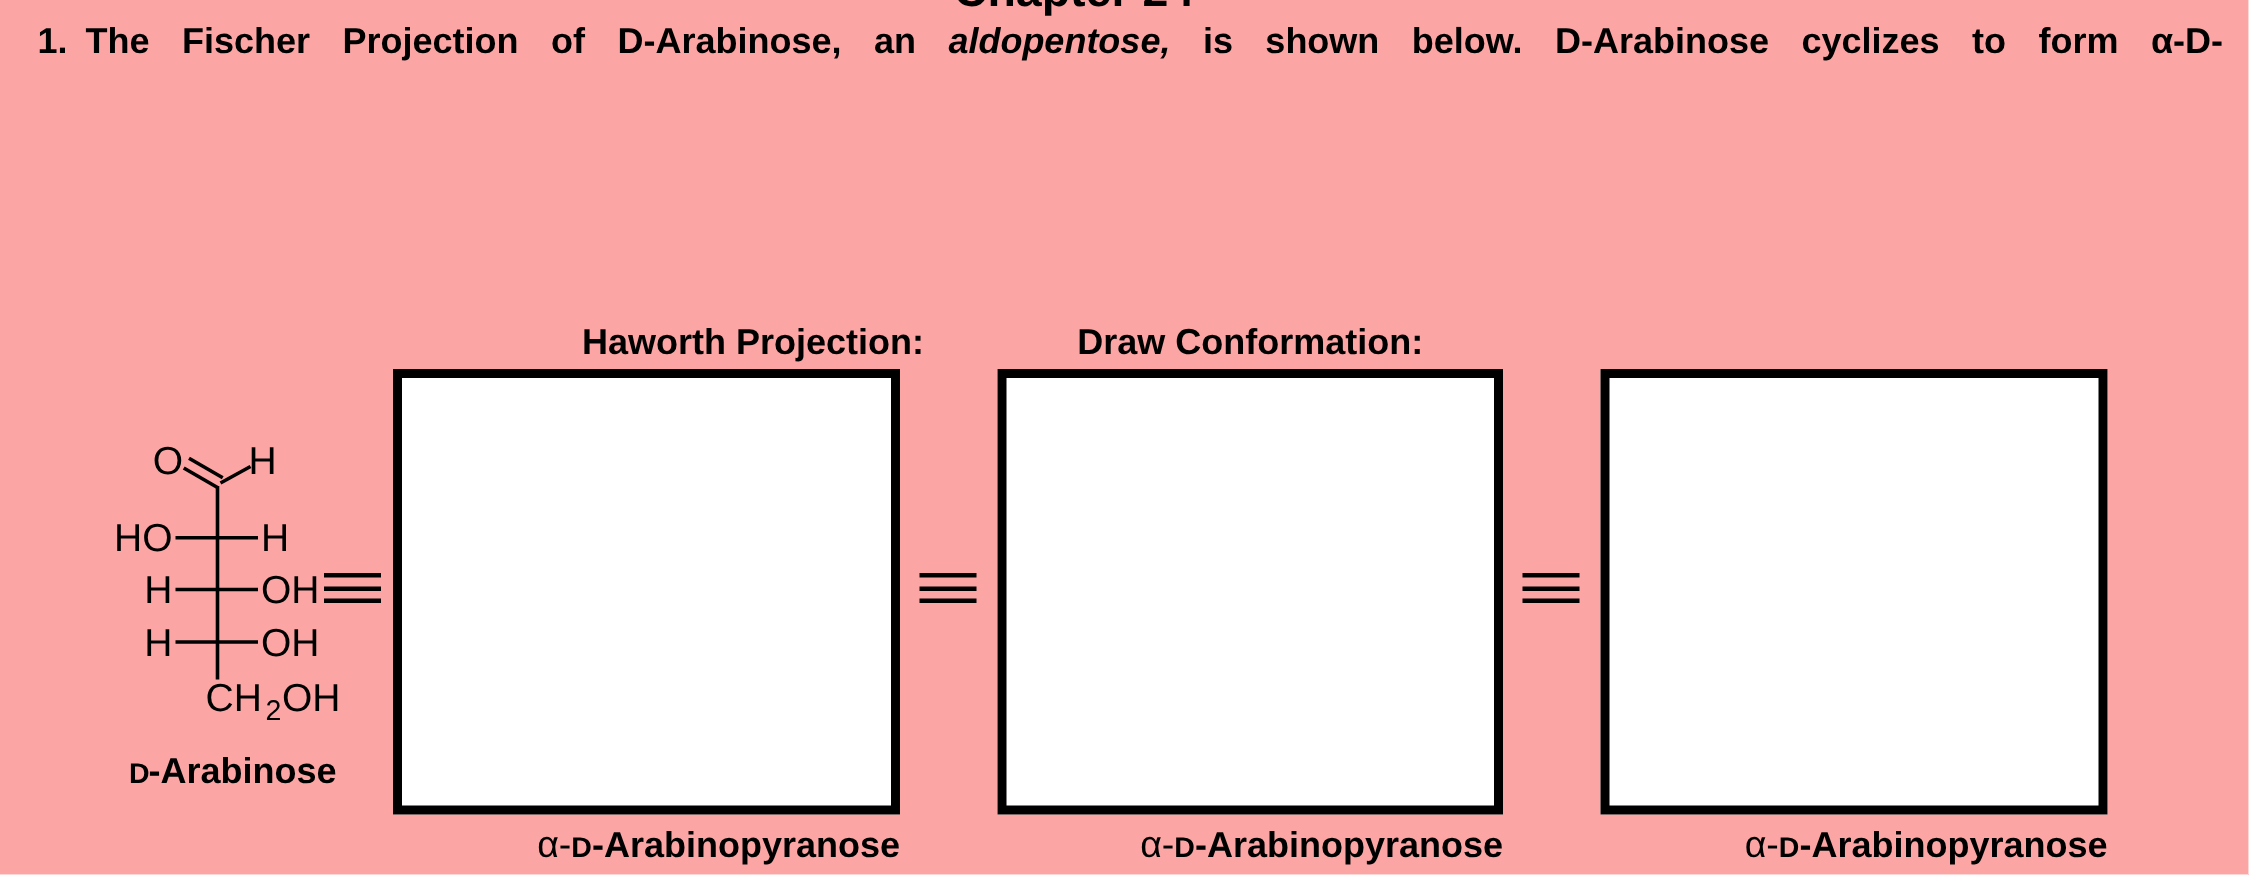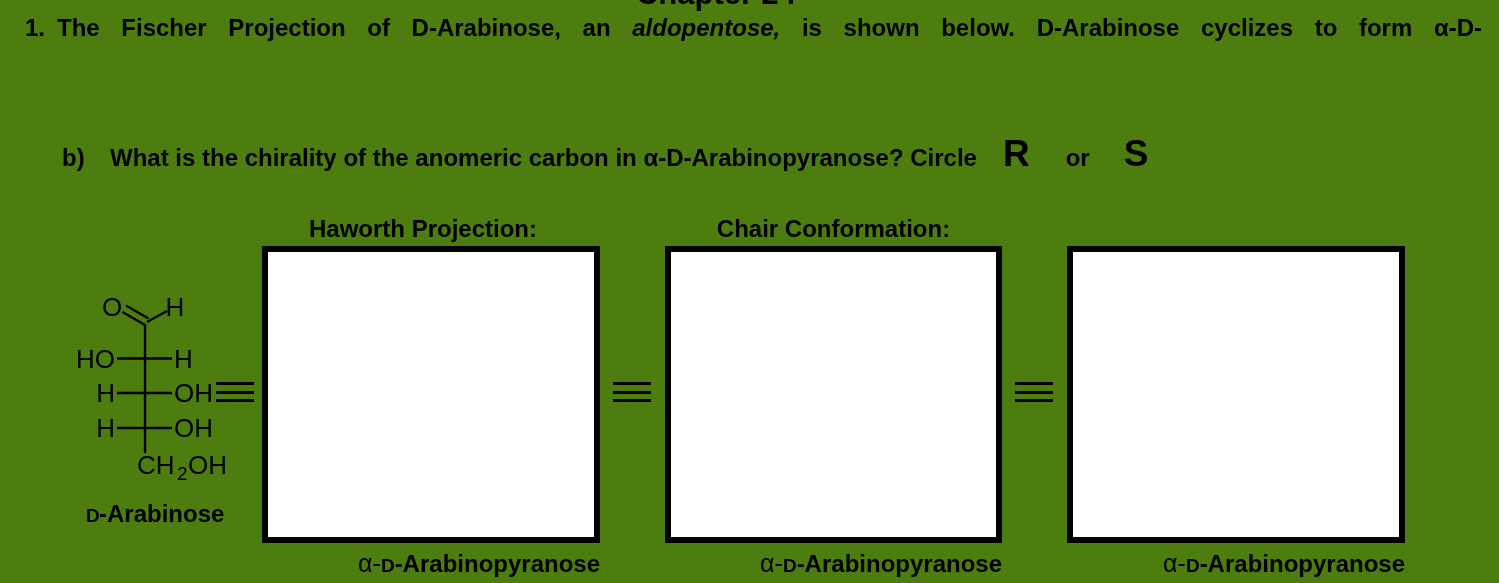--- a/index.html
+++ b/index.html
@@ -1,17 +1,17 @@
 <!DOCTYPE html>
 <html><head>
 <meta charset="utf-8">
 <style>
   html,body{margin:0;padding:0;background:#fff;}
   .page{
-    position:relative;width:1499px;height:583px;background:#4d7c0f;overflow:hidden;
+    position:relative;width:1499px;height:583px;background:#fca5a5;overflow:hidden;
     color:#000;font-family:"Liberation Sans",sans-serif;font-weight:bold;
   }
   
   .chapter-clip{position:absolute;left:0;top:-24px;width:1432px;text-align:center;
     font-size:31px;line-height:36px;font-weight:bold;}
   
   .qline{font-size:24px;line-height:31px;}
   .justify{text-align:justify;text-align-last:justify;}
   .q1{position:absolute;left:25px;top:12px;width:1457px;}
   .q1 .hang{padding-left:32px;}
@@ -49,25 +49,20 @@
 
   <div class="chapter-clip">Chapter 24</div>
 
   <div class="q1">
     <div class="qline justify hang">
       <span class="marker">1.</span><span>The Fischer Projection of D-Arabinose, an </span><i>aldopentose,</i><span> is shown below. D-Arabinose cyclizes to form α-D-</span>
     </div>
   </div>
 
 
-  <div class="qb">
-    <div class="hang48">
-      <span class="marker">b)</span><span>What is the chirality of the anomeric carbon in α-D-Arabinopyranose? Circle</span><span class="opt opt-r">R</span><span class="or-label">or</span><span class="opt opt-s">S</span>
-    </div>
-  </div>
 
   <svg class="fischer" width="195" height="250" viewBox="75 285 195 250">
     <line x1="122.5" y1="312" x2="145" y2="325"></line>
     <line x1="126" y1="305.5" x2="148.5" y2="318.5"></line>
     <line x1="147" y1="322" x2="167" y2="311"></line>
     <line x1="145" y1="324" x2="145" y2="453"></line>
     <line x1="117" y1="358.5" x2="172" y2="358.5"></line>
     <line x1="117" y1="393" x2="172" y2="393"></line>
     <line x1="117" y1="428" x2="172" y2="428"></line>
     <text x="112" y="316" font-size="26" text-anchor="middle">O</text>
@@ -94,22 +89,22 @@
     <div class="bar"></div>
       <div class="bar"></div>
       <div class="bar"></div>
   </div>
   <div class="equiv" style="left:1015px;">
     <div class="bar"></div>
       <div class="bar"></div>
       <div class="bar"></div>
   </div>
 
-  <div class="box-title" style="left:254px;width:338px;">Haworth Projection:</div>
-  <div class="box-title" style="left:665px;width:337px;">Chair Conformation:</div>
+  <div class="box-title" style="left:278px;width:338px;text-align:right;">Haworth Projection:</div>
+  <div class="box-title" style="left:665px;width:337px;">Draw Conformation:</div>
 
   <div class="answer-box" style="left:262px;width:338px;"></div>
   <div class="answer-box" style="left:665px;width:337px;"></div>
   <div class="answer-box" style="left:1067px;width:338px;"></div>
 
   <div class="box-label" style="left:262px;width:338px;">
     <span class="alpha">α-</span><span class="smallcap">D</span><span>-Arabinopyranose</span>
   </div>
   <div class="box-label" style="left:665px;width:337px;">
     <span class="alpha">α-</span><span class="smallcap">D</span><span>-Arabinopyranose</span>

